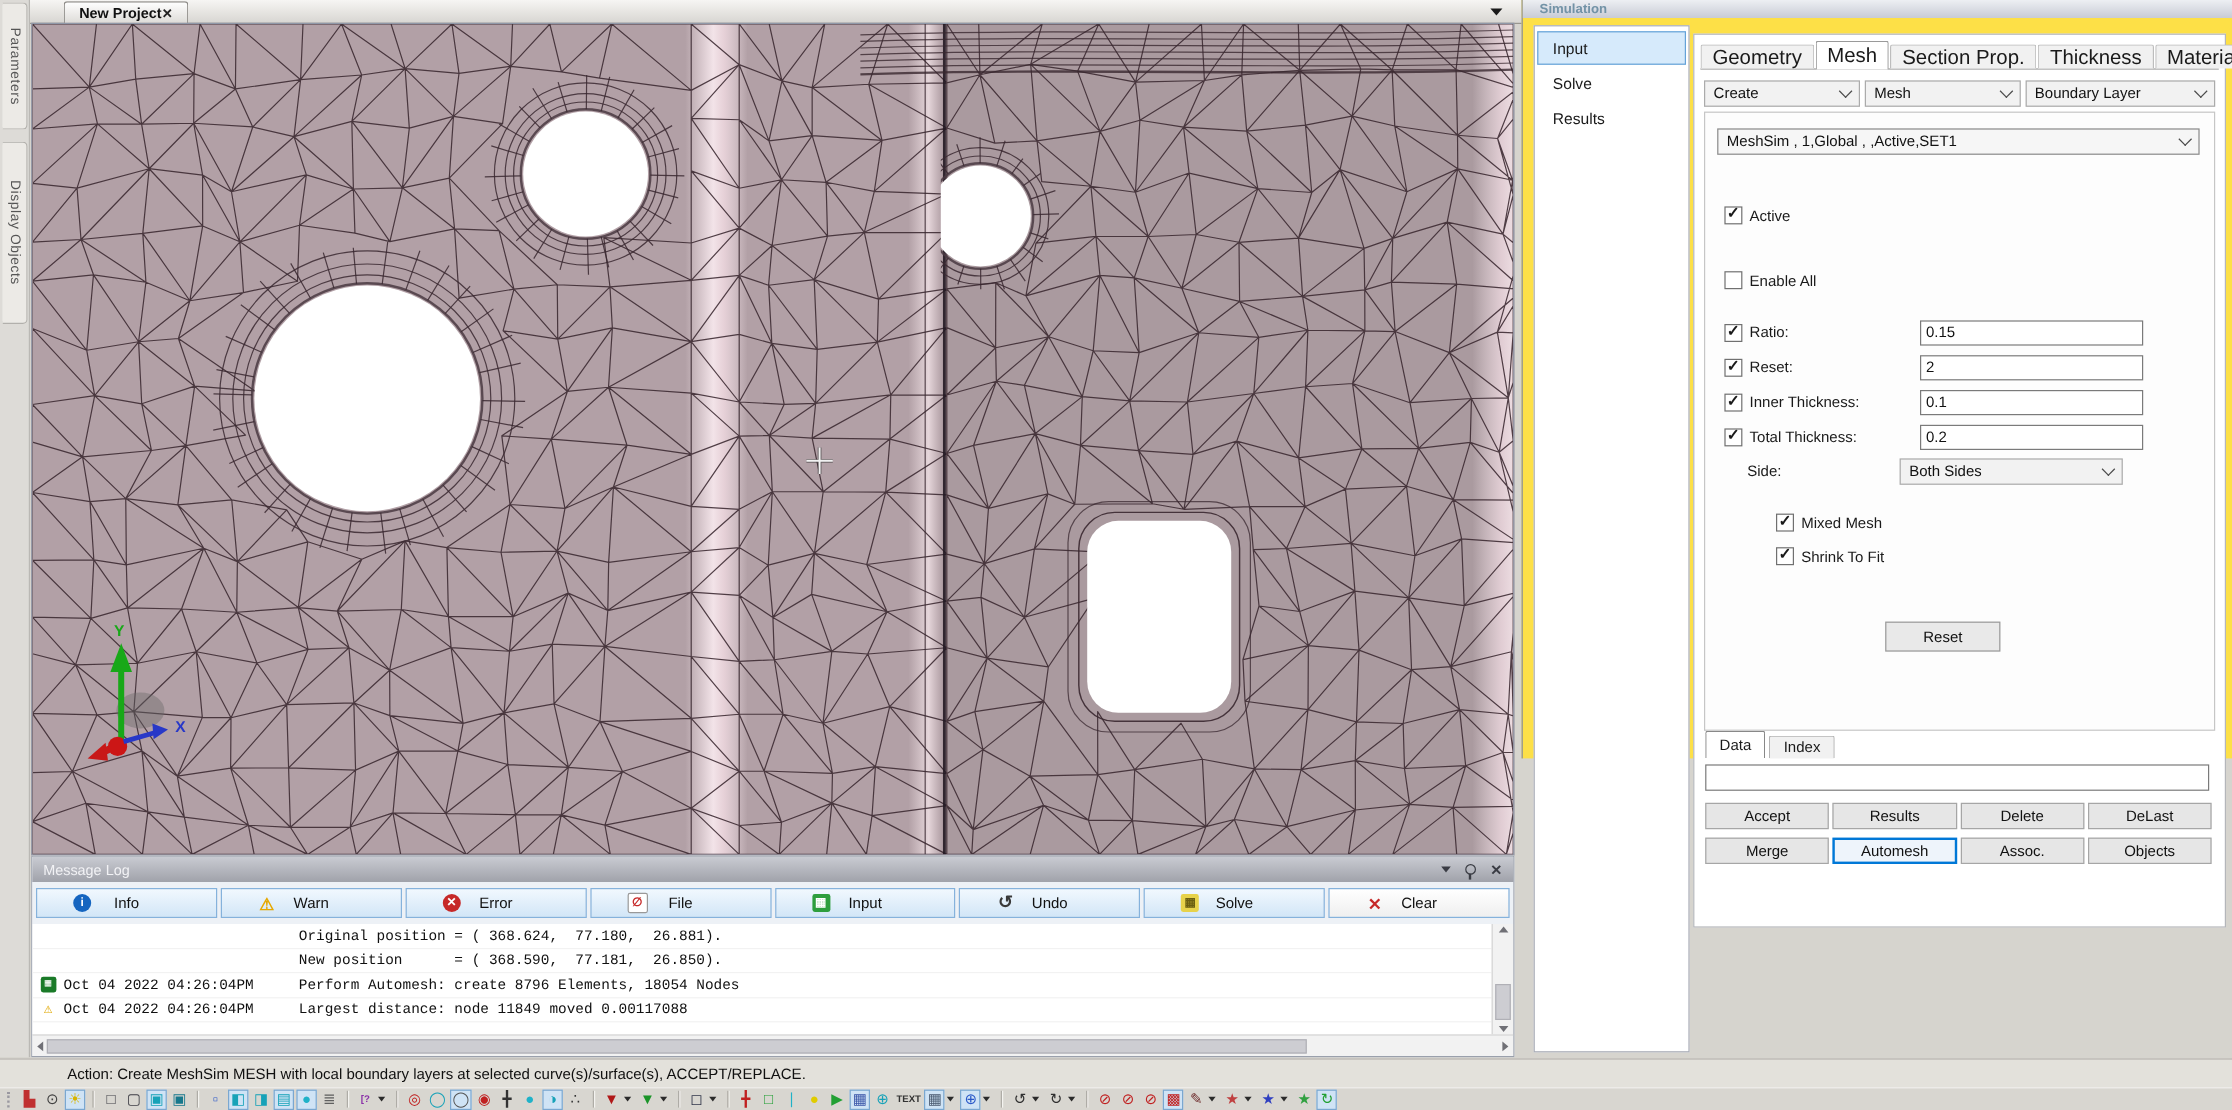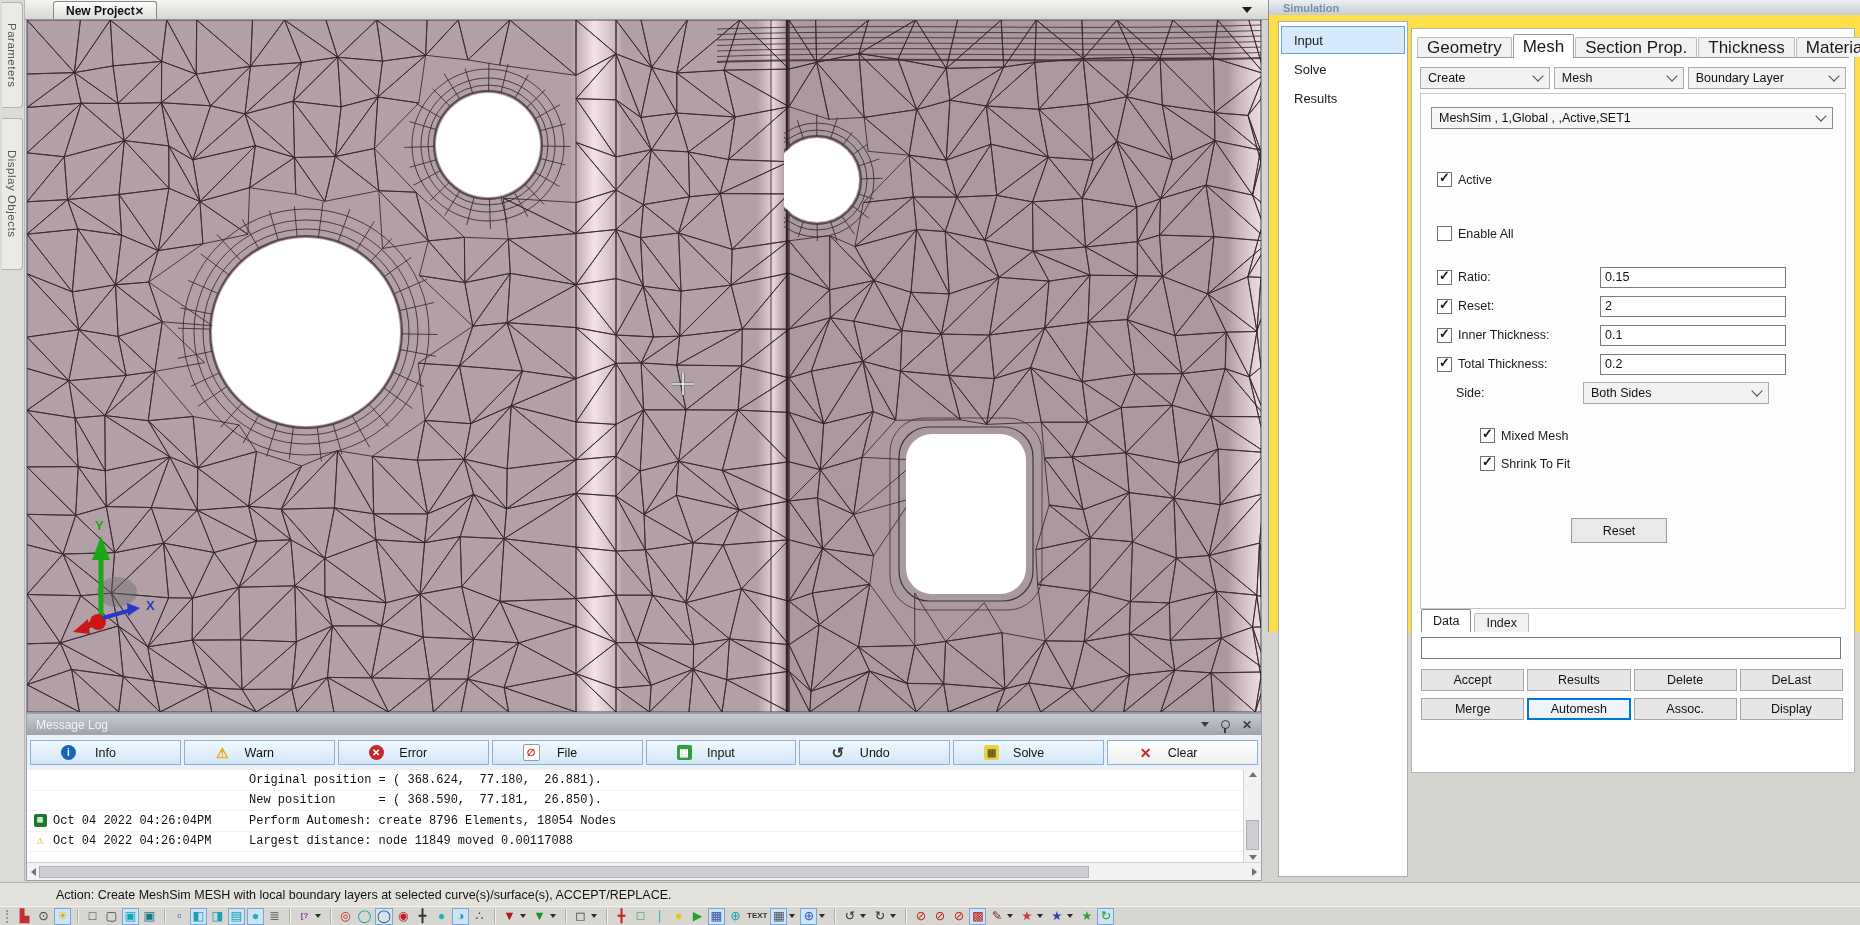--- a/index.html
+++ b/index.html
@@ -563,18 +563,18 @@
         </div>
       <input class="txt free-input" id="freeInput" style="">
       <div class="btn-grid" id="btnGrid">
           <button class="abtn">Accept</button>
           <button class="abtn">Results</button>
           <button class="abtn">Delete</button>
           <button class="abtn">DeLast</button>
           <button class="abtn">Merge</button>
           <button class="abtn hl">Automesh</button>
           <button class="abtn">Assoc.</button>
-          <button class="abtn">Display</button>
+          <button class="abtn">Objects</button>
         </div>
     </div>
   </div>
 
 </div>
 
 </body></html>

